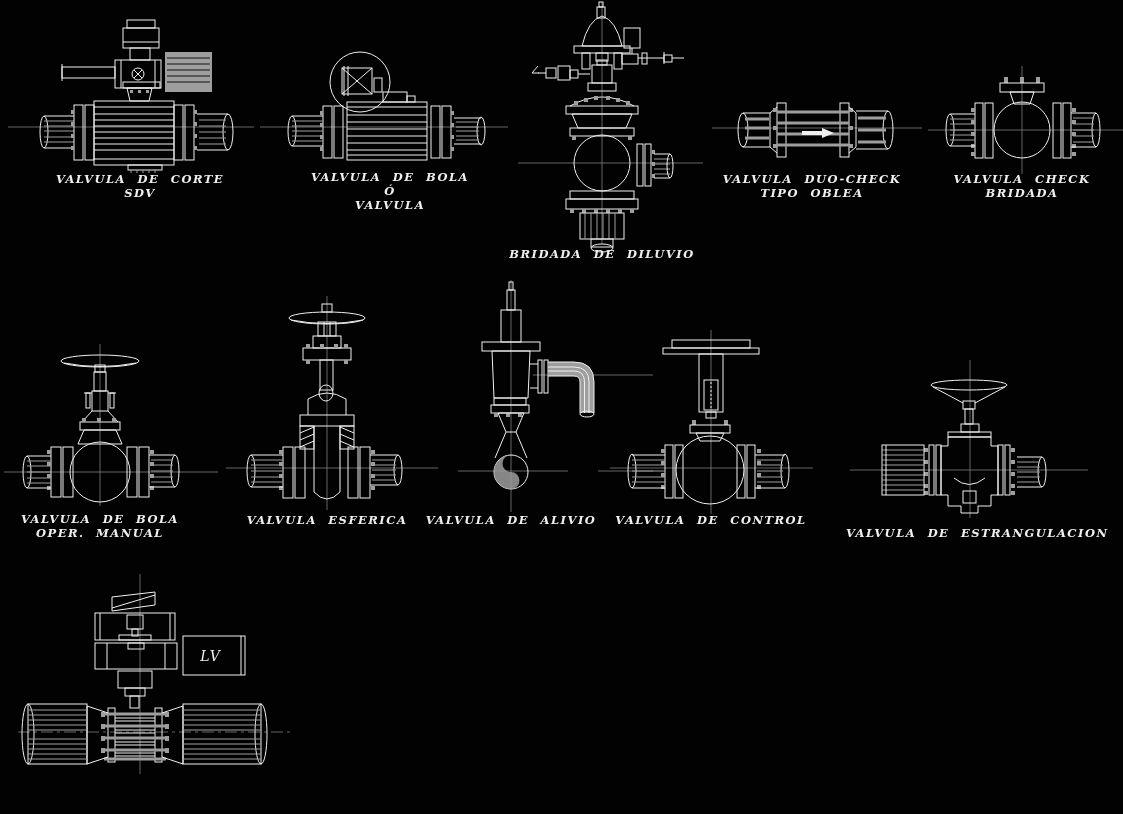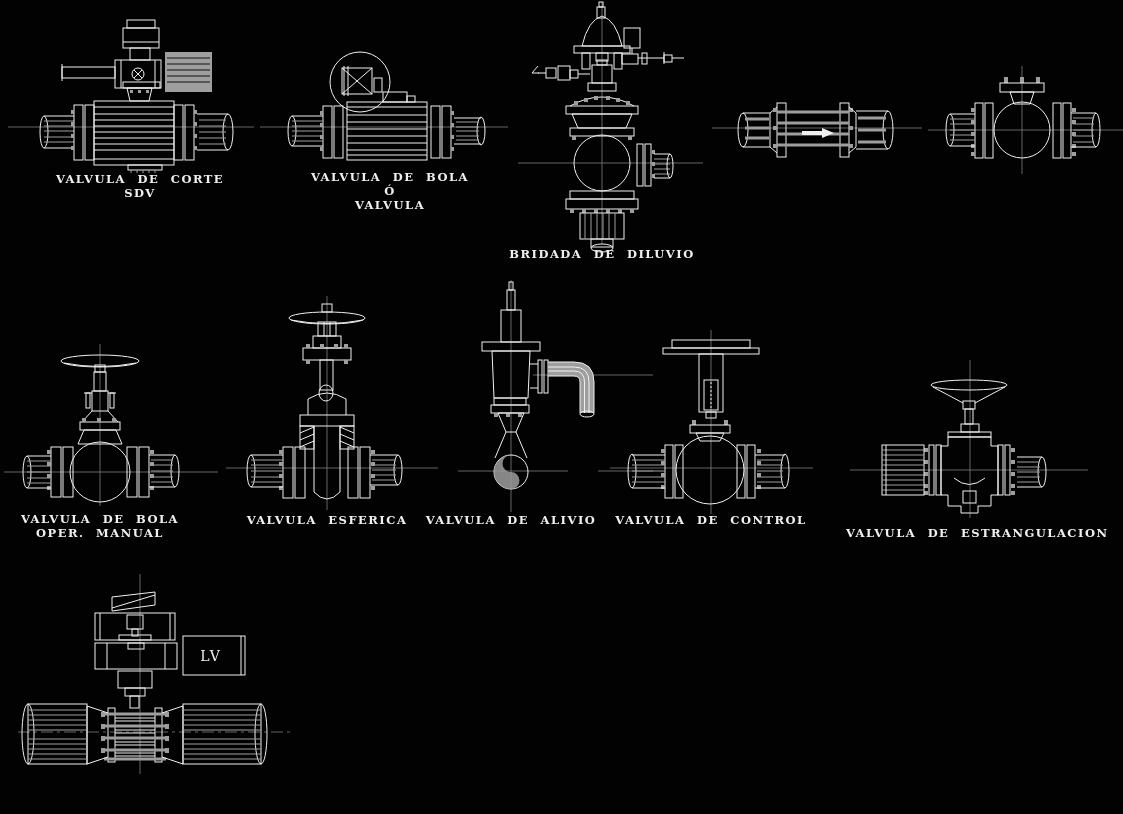--- a/index.html
+++ b/index.html
@@ -1,17 +1,17 @@
 <!DOCTYPE html>
 <html><head>
 <meta charset="utf-8">
 <style>
   html,body{margin:0;padding:0;background:#000;}
   #canvas{position:relative;width:1123px;height:814px;background:#020202;overflow:hidden;
-          font-family:"DejaVu Serif",serif;}
+          font-family:"DejaVu Serif",serif;font-style:italic;}
   .sym{position:absolute;overflow:visible;}
   .sym path,.sym rect,.sym circle,.sym ellipse,.sym line,.sym polygon{
       stroke:#f0f0f0;fill:none;stroke-width:1;}
   .sym .g{stroke:#9e9e9e;}
   .sym .gt{stroke:#9e9e9e;stroke-width:3;}
   .sym .gf{fill:#9e9e9e;stroke:none;}
   .sym .wf{fill:#f0f0f0;stroke:none;}
   .sym .blk{stroke:#111;}
   .sym .cl{stroke:#7d7d7d;stroke-width:0.8;}
   .sym text{fill:#f0f0f0;stroke:none;font-family:"DejaVu Serif",serif;font-size:14px;
@@ -148,40 +148,48 @@
     <rect x="55" y="17" width="9" height="54"></rect>
     <rect x="118" y="17" width="9" height="54"></rect>
     <path class="gf" d="M51 22h4v4h-4z M51 40h4v4h-4z M51 58h4v4h-4z M127 22h4v4h-4z M127 40h4v4h-4z M127 58h4v4h-4z"></path>
     <path class="gt" d="M55 26 H127 M55 37 H127 M55 48 H127 M55 59 H127"></path>
     <path class="wf" d="M80 45 H100 V42 L112 47 L100 52 V49 H80 Z"></path>
     <path d="M134 27 V61 M127 21 L134 27 M127 67 L134 61"></path>
     <path d="M134 25 H166 M134 63 H166"></path>
     <ellipse cx="166" cy="44" rx="5" ry="19"></ellipse>
     <path class="gt" d="M136 32 H164 M136 44 H164 M136 56 H164"></path>
   </svg>
+  <div class="lbl" style="left:712px;top:172px;width:200px">
+    <div>VALVULA DUO-CHECK</div>
+    <div>TIPO OBLEA</div>
+  </div>
 
   <svg class="sym" style="left:938px;top:62px" width="180" height="115" viewBox="0 0 180 115">
     <path class="cl" d="M-10 68 H185 M84 4 V112"></path>
     <path class="gf" d="M66 15h4v6h-4z M82 15h4v6h-4z M98 15h4v6h-4z"></path>
     <rect x="62" y="21" width="44" height="9"></rect>
     <path d="M72 30 H96 L92 42 H76 Z"></path>
     <circle cx="84" cy="68" r="28"></circle>
     <rect x="37" y="41" width="8" height="55"></rect>
       <rect x="47" y="41" width="8" height="55"></rect>
     <path class="gf" d="M33 46h4v4h-4z M33 58h4v4h-4z M33 70h4v4h-4z M33 82h4v4h-4z M33 90h4v4h-4z"></path>
     <rect x="115" y="41" width="8" height="55"></rect>
       <rect x="125" y="41" width="8" height="55"></rect>
     <path class="gf" d="M134 46h4v4h-4z M134 58h4v4h-4z M134 70h4v4h-4z M134 82h4v4h-4z M134 90h4v4h-4z"></path>
     <ellipse cx="12" cy="68" rx="4" ry="16"></ellipse>
     <path d="M12 52 H37 M12 84 H37"></path>
     <path class="g" d="M12 57 H37 M12 62 H37 M12 68 H37 M12 73 H37 M12 78 H37"></path>
     <path d="M133 51 H158 M133 85 H158"></path>
     <ellipse cx="158" cy="68" rx="4" ry="17"></ellipse>
     <path class="g" d="M135 56 H156 M135 62 H156 M135 68 H156 M135 74 H156 M135 80 H156"></path>
   </svg>
+  <div class="lbl" style="left:922px;top:172px;width:200px">
+    <div>VALVULA CHECK</div>
+    <div>BRIDADA</div>
+  </div>
 
   <svg class="sym" style="left:18px;top:338px" width="205" height="172" viewBox="0 0 205 172">
     <path class="cl" d="M-14 134 H200 M82 6 V168"></path>
     <ellipse cx="82" cy="23" rx="39" ry="6"></ellipse>
     <path d="M46 25 Q82 32 118 25"></path>
     <rect x="77" y="27" width="10" height="7"></rect>
     <rect x="76" y="34" width="12" height="19"></rect>
     <rect x="74" y="53" width="16" height="20"></rect>
     <rect x="68" y="55" width="4" height="15"></rect>
       <rect x="92" y="55" width="4" height="15"></rect>

